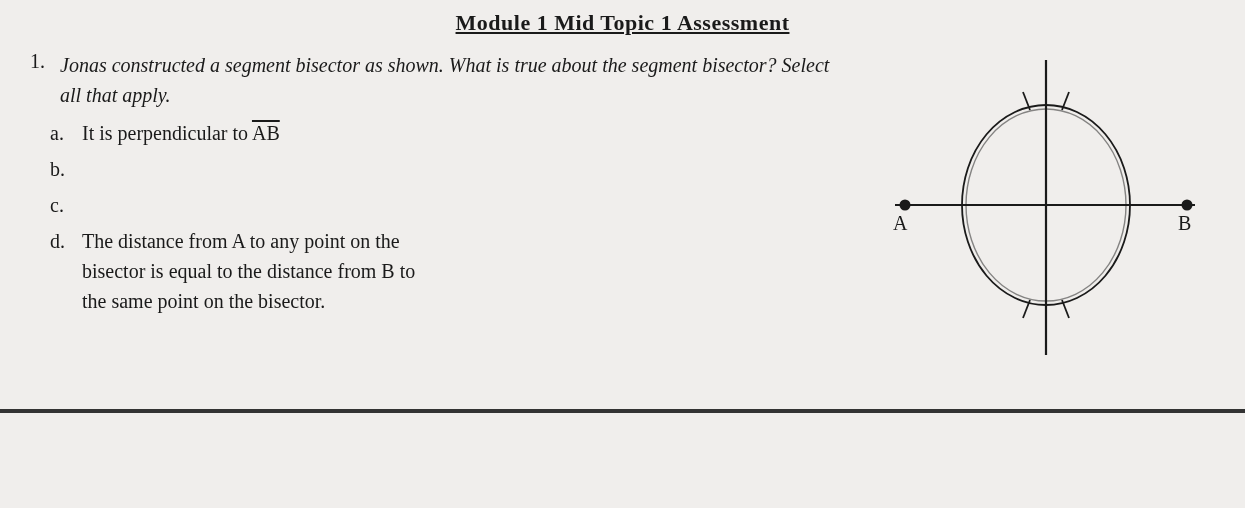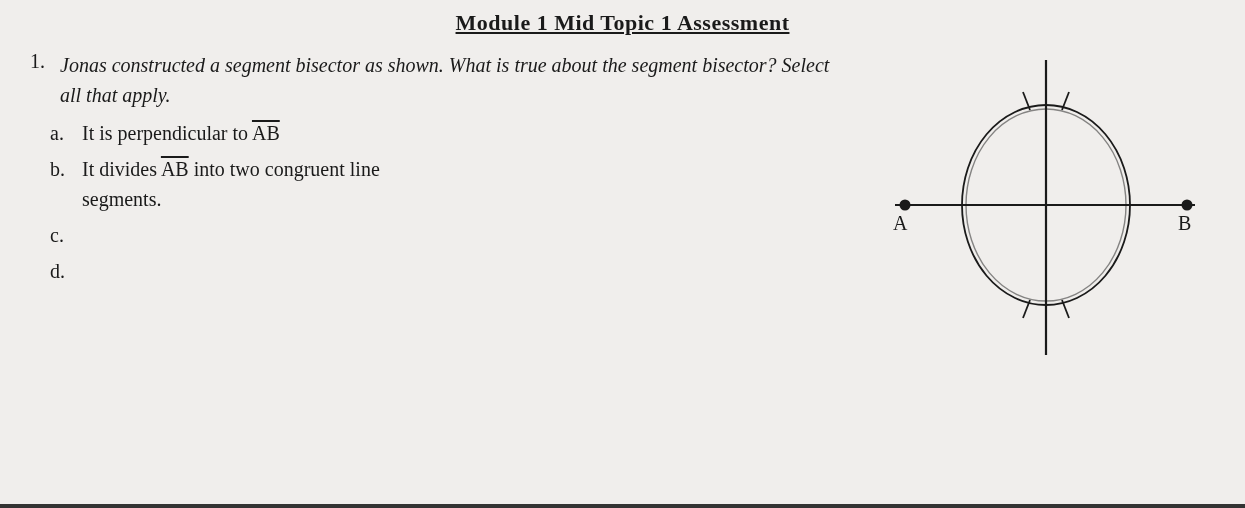--- a/index.html
+++ b/index.html
@@ -14,21 +14,21 @@
       background-color: #f0eeec;
       font-family: Georgia, 'Times New Roman', Times, serif;
       font-size: 20px;
       color: #1a1a1a;
       overflow: hidden;
       position: relative;
     }
 
     .page-container {
       width: 1245px;
-      height: 508px;
+      height: 413px;
       background: #f0eeec;
       padding: 10px 30px 10px 30px;
       position: relative;
     }
 
     .title-area {
       text-align: center;
       margin-bottom: 14px;
     }
 
@@ -136,31 +136,33 @@
 
         <div class="option-item">
           <span class="option-label">a.</span>
           <span class="option-text">
             It is perpendicular to <span class="overline">AB</span>
           </span>
         </div>
 
         <div class="option-item">
           <span class="option-label">b.</span>
-          <span class="option-text">
-            It divides <span class="overline">AB</span> into two congruent line<br>segments.
-          </span>
         </div>
 
         <div class="option-item">
           <span class="option-label">c.</span>
         </div>
 
         <div class="option-item">
           <span class="option-label">d.</span>
+          <span class="option-text">
+            The distance from A to any point on the<br>
+            bisector is equal to the distance from B to<br>
+            the same point on the bisector.
+          </span>
         </div>
 
       </div>
     </div>
 
     <div class="diagram-area">
       <svg class="diagram-svg" viewBox="0 0 340 320" xmlns="http://www.w3.org/2000/svg">
 
         <line x1="20" y1="155" x2="320" y2="155" stroke="#1a1a1a" stroke-width="2.2"></line>
 

